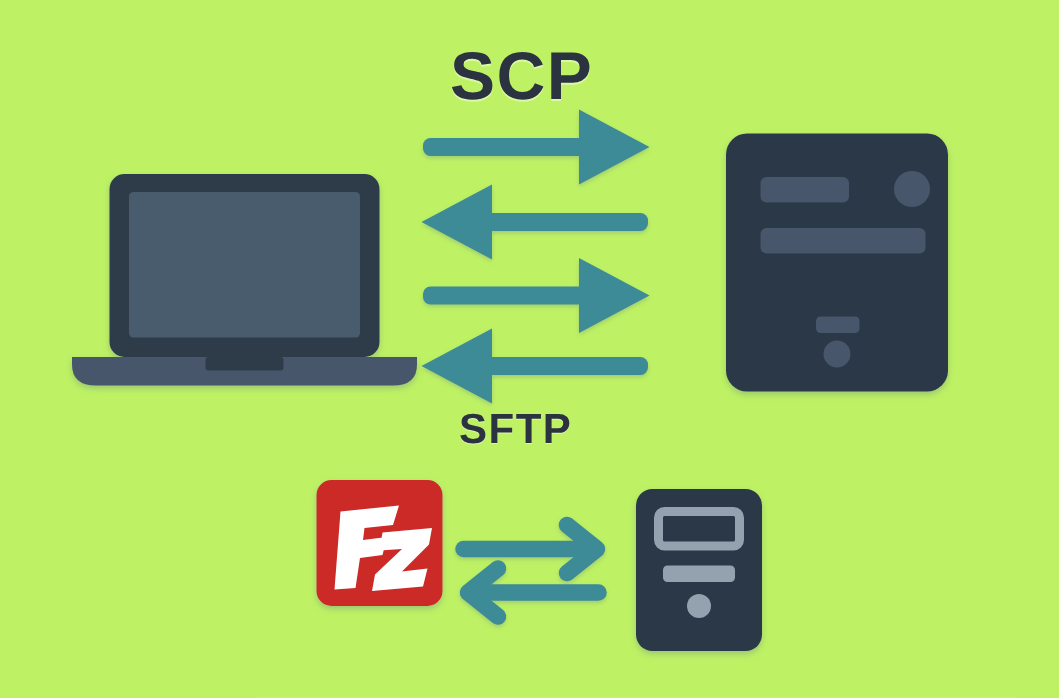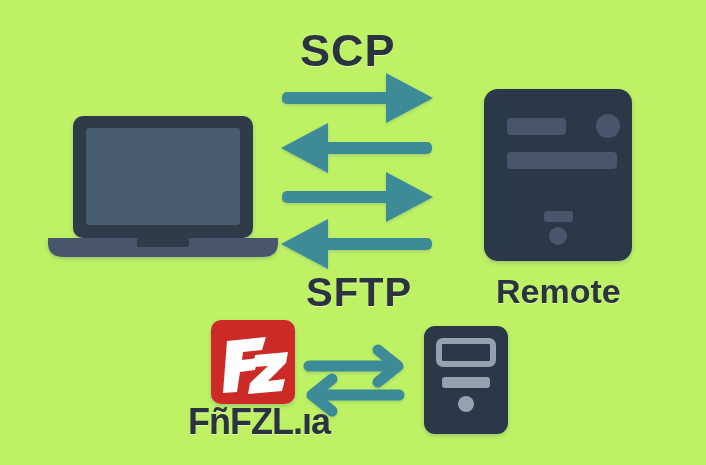--- a/index.html
+++ b/index.html
@@ -32,21 +32,21 @@
   .lbl {
     position: absolute;
     font-family: "Liberation Sans", sans-serif;
     font-weight: bold;
     color: #2b3340;
     white-space: nowrap;
     text-shadow: 0 1px 0 rgba(255,255,255,0.45);
     line-height: 1;
   }
   #label-scp  { left: 300px; top: 28px;  font-size: 45px; letter-spacing: 1px; }
-  #label-sftp { left: 306px; top: 272px; font-size: 40px; letter-spacing: 1px; }
+  #label-sftp { left: 306px; top: 272px; font-size: 28px; letter-spacing: 1px; }
   #label-local  { left: 108px; top: 273px; font-size: 34px; }
   #label-remote { left: 496px; top: 274px; font-size: 34px; }
   #label-filezilla {
     left: 188px; top: 404px;
     font-size: 36px;
     letter-spacing: -1px;
     color: #2b3340;
   }
 </style>
 </head>
@@ -132,17 +132,15 @@
       <rect x="442" y="377" width="48" height="11" rx="3" ry="3" fill="#93a2ae"></rect>
       <circle cx="466" cy="404" r="8" fill="#93a2ae"></circle>
     </g>
   </svg>
 
   <div class="lbl" id="label-scp">SCP</div>
 
   <div class="lbl" id="label-sftp">SFTP</div>
 
 
-  <div class="lbl" id="label-remote">Remote</div>
 
-  <div class="lbl" id="label-filezilla">FñFZL.ıa</div>
 
 </div>
 
 </body></html>

